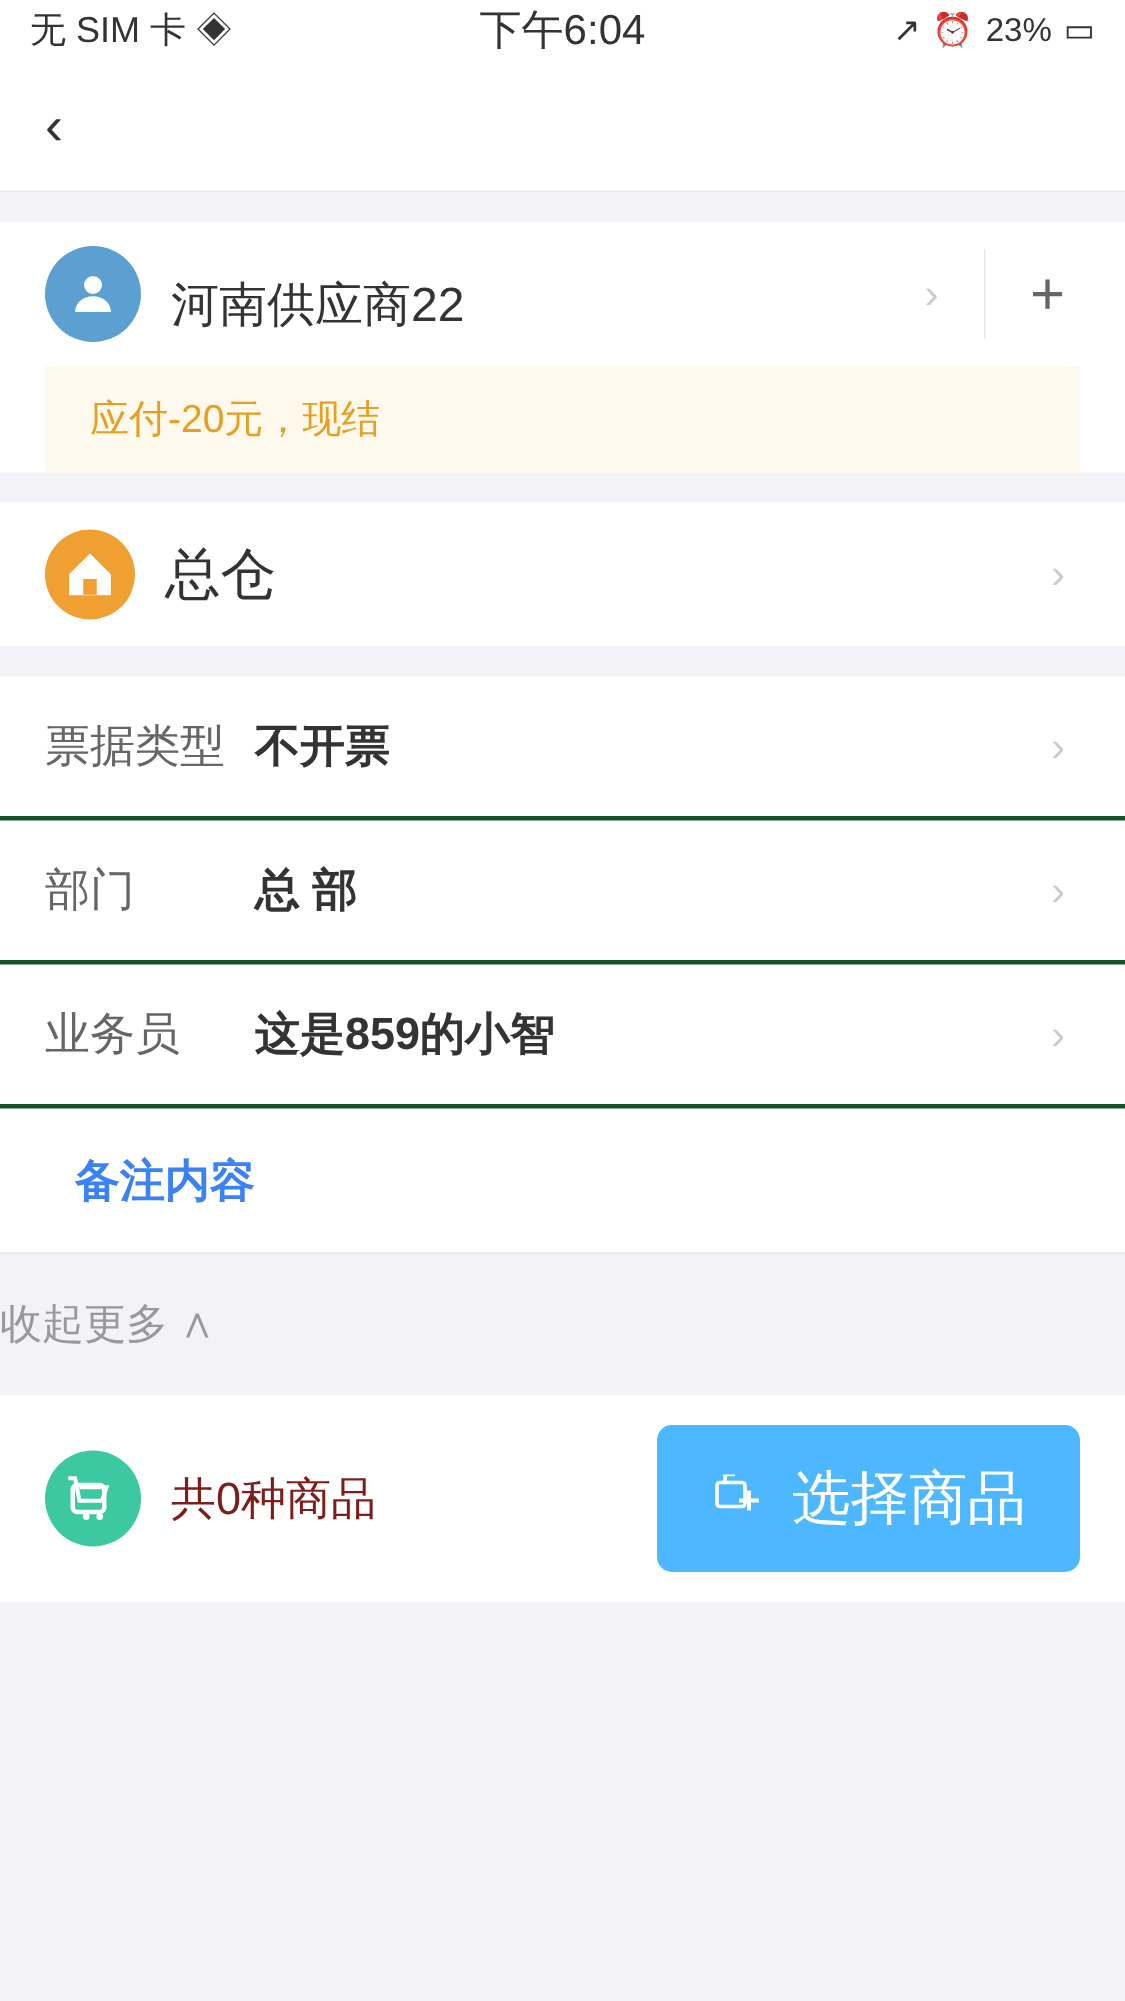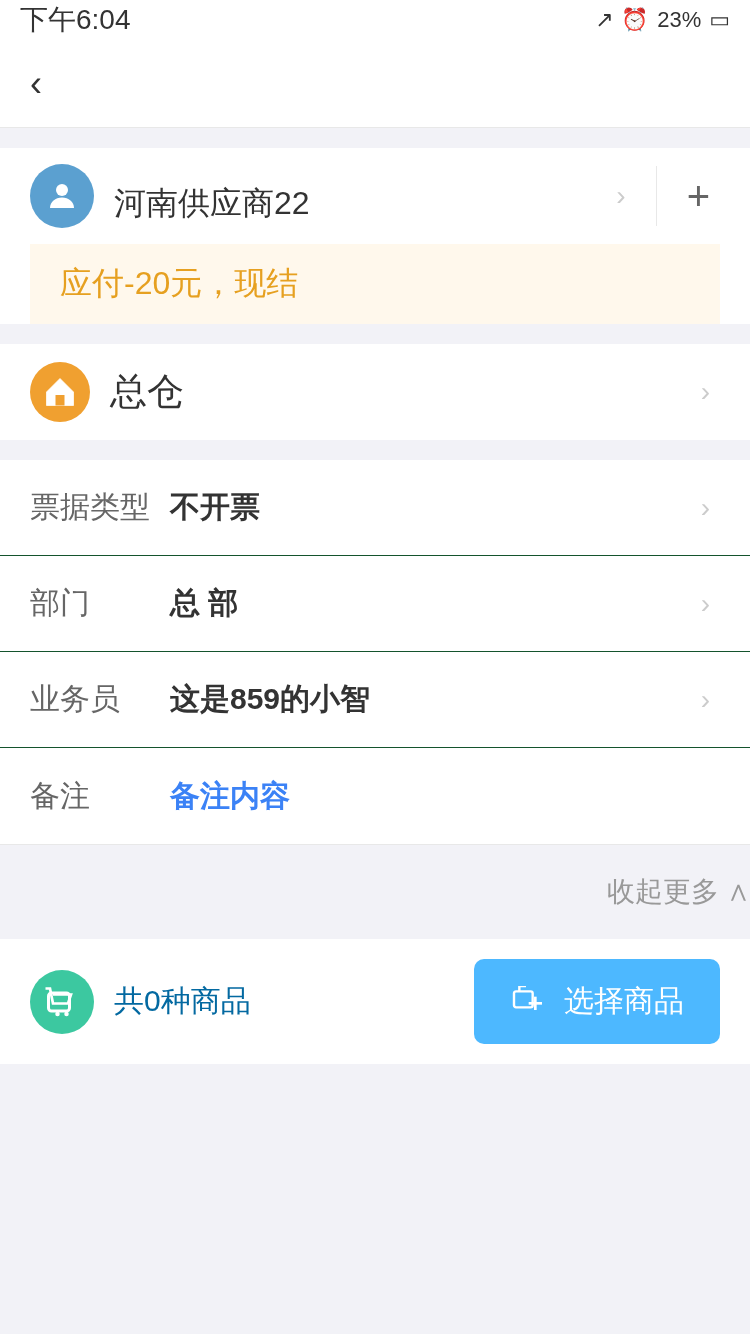--- a/index.html
+++ b/index.html
@@ -110,21 +110,21 @@
     .chevron {
       color: #ccc;
       font-size: 28px;
       margin-right: 10px;
     }
 
     
     .notice-bar {
       background: #fff8ec;
       padding: 18px 30px;
-      font-size: 32px;
+      font-size: 26px;
       color: #e6a020;
     }
 
     
     .warehouse-section {
       background: #fff;
       margin-top: 20px;
       padding: 0 30px;
     }
     .warehouse-row {
@@ -152,21 +152,21 @@
     
     .form-section {
       background: #fff;
       margin-top: 20px;
     }
     .form-row {
       display: flex;
       align-items: center;
       height: 96px;
       padding: 0 30px;
-      border-bottom: 1px solid #14532d;
+      border-bottom: 3px solid #14532d;
     }
     .form-row:last-child {
       border-bottom: none;
     }
     .form-label {
       font-size: 30px;
       color: #666;
       width: 120px;
       flex-shrink: 0;
     }
@@ -177,21 +177,21 @@
       padding-left: 20px;
       font-weight: bold;
     }
     .form-placeholder {
       color: #3b82f6;
     }
 
     
     .collapse-row {
       background: #f2f2f7;
-      text-align: right;
+      text-align: left;
       padding: 28px 0;
       font-size: 28px;
       color: #999;
       cursor: pointer;
       border-top: 1px solid #e8e8e8;
     }
 
     
     .bottom-bar {
       background: #fff;
@@ -207,39 +207,42 @@
       background: #3cc8a0;
       display: flex;
       align-items: center;
       justify-content: center;
       margin-right: 20px;
       flex-shrink: 0;
     }
     .product-count-text {
       flex: 1;
       font-size: 30px;
-      color: #0369a1;
+      color: #7f1d1d;
     }
     .select-goods-btn {
       background: #4db8ff;
       color: #fff;
       border: none;
       border-radius: 10px;
       padding: 22px 36px;
-      font-size: 30px;
+      font-size: 39px;
       cursor: pointer;
       display: flex;
       align-items: center;
       gap: 22px;
     }
   </style>
 </head>
 <body>
 
 <div class="status-bar">
+  <div class="status-left">
+    <span>无 SIM 卡 ◈</span>
+  </div>
   <div class="status-center">下午6:04</div>
   <div class="status-right">
     <span>↗</span>
     <span>⏰</span>
     <span>23%</span>
     <span>▭</span>
   </div>
 </div>
 
 <div class="nav-bar">
@@ -291,21 +294,20 @@
       <span class="chevron">›</span>
     </div>
 
     <div class="form-row">
       <span class="form-label">业务员</span>
       <span class="form-value">这是859的小智</span>
       <span class="chevron">›</span>
     </div>
 
     <div class="form-row">
-      <span class="form-label">备注</span>
       <span class="form-value form-placeholder">备注内容</span>
     </div>
   </div>
 
   <div class="collapse-row">收起更多 ∧</div>
 
   <div class="bottom-bar">
     <div class="product-count-icon">
       <svg width="36" height="36" viewBox="0 0 24 24">
         <rect x="3" y="6" width="14" height="12" rx="2" fill="none" stroke="#fff" stroke-width="2"></rect>

